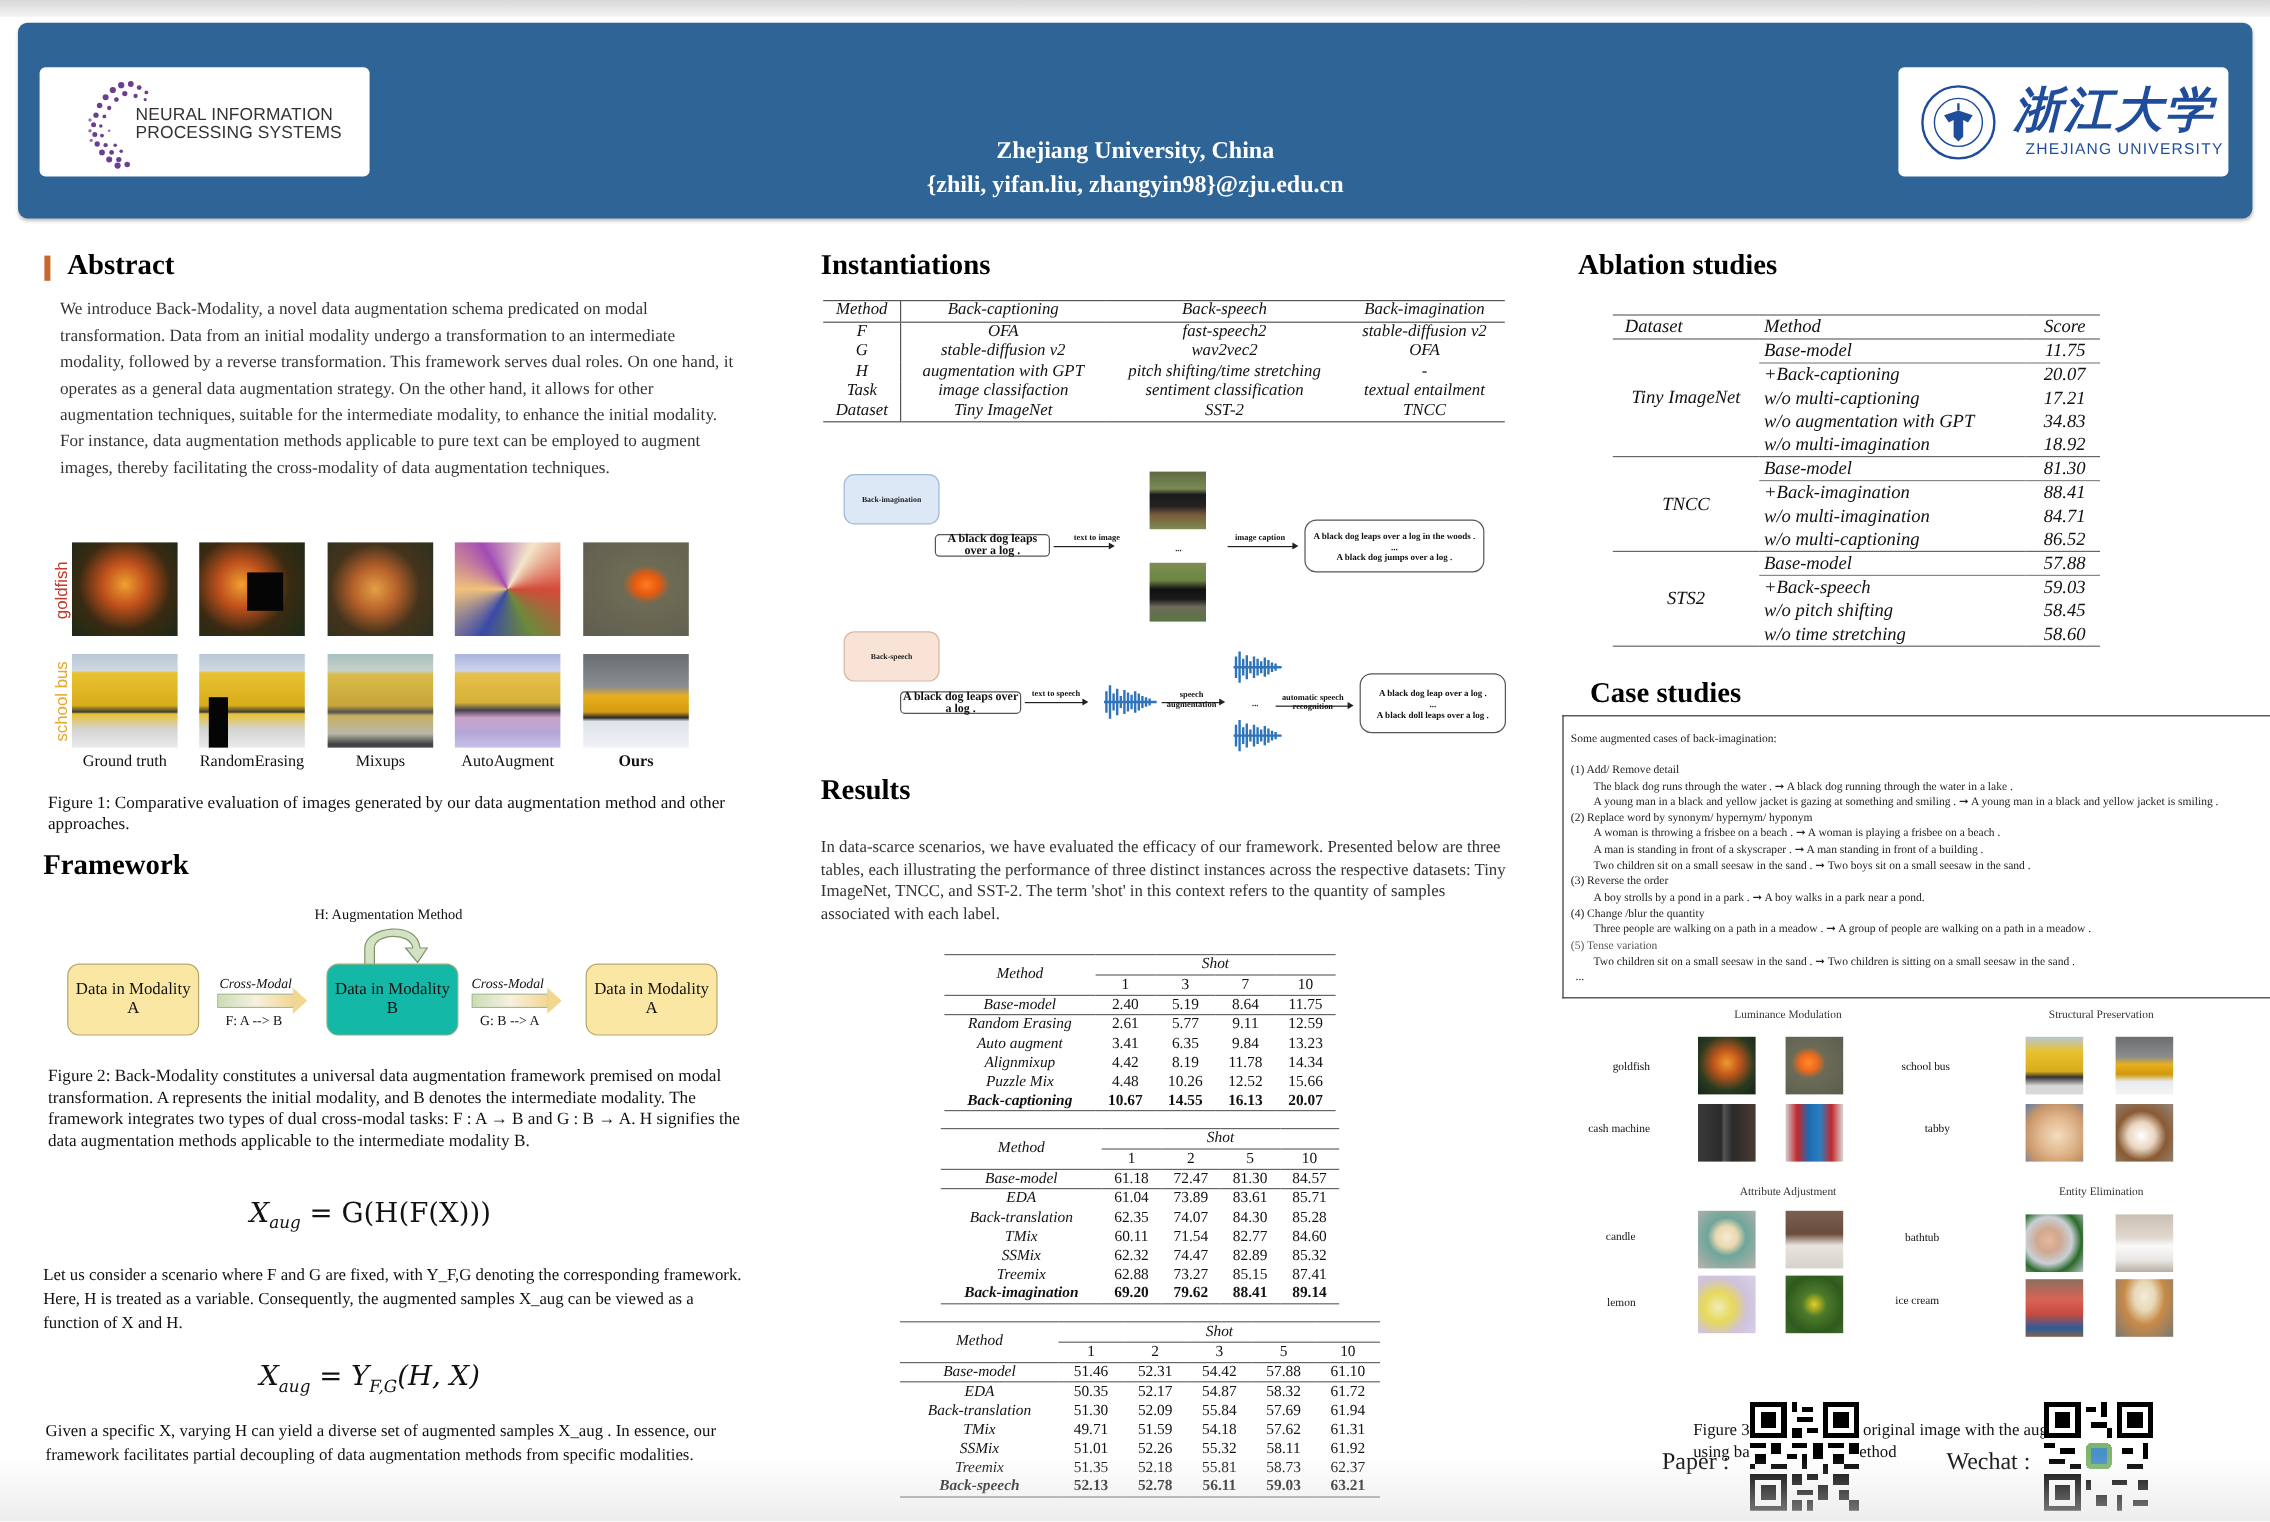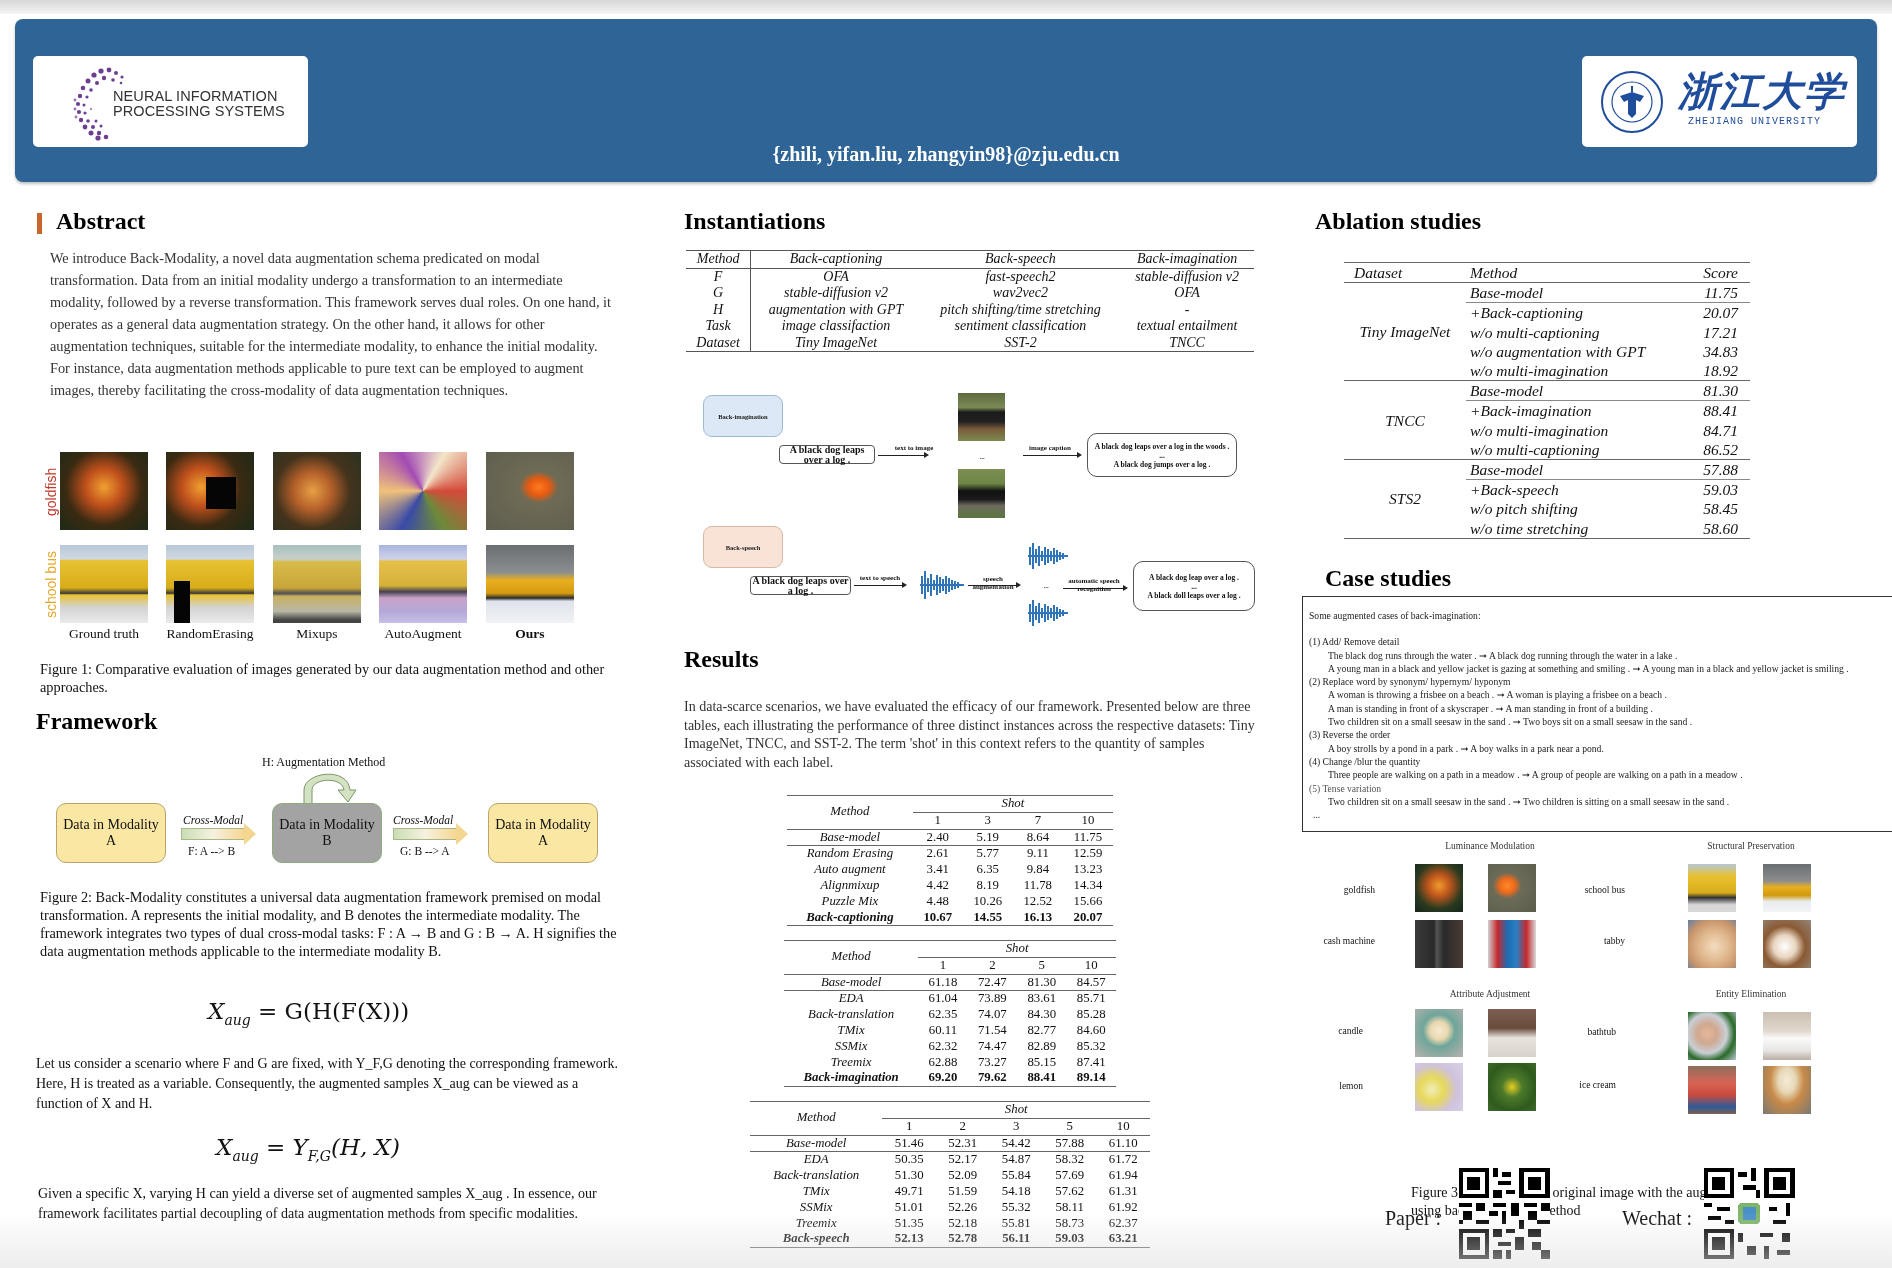--- a/index.html
+++ b/index.html
@@ -14,22 +14,22 @@
             background: #2e6496; border-radius: 8px; box-shadow: 0 2px 3px rgba(0,0,0,0.25); }
   .logo-box { position: absolute; top: 37px; height: 91px; width: 275px; background: #fff; border-radius: 5px; }
   .logo-left { left: 18px; }
   .logo-right { left: 1567px; }
   .neurips-dots { position: absolute; left: 38px; top: 9px; width: 60px; height: 76px; }
   .neurips-text { position: absolute; left: 80px; top: 33px; font-family: "Liberation Sans", sans-serif;
                   font-size: 14.5px; line-height: 15px; color: #333; letter-spacing: 0.1px; }
   .zju-seal { position: absolute; left: 18px; top: 14px; width: 64px; height: 64px; }
   .zju-cn { position: absolute; left: 96px; top: 8px; font-family: "DejaVu Serif", serif; font-size: 40px;
             font-weight: bold; color: #1f4d9b; letter-spacing: 2px; font-style: italic; }
-  .zju-en { position: absolute; left: 106px; top: 60px; font-family: Liberation Mono, monospace;
-            font-size: 10px; color: #1f4d9b; letter-spacing: 1px; }
+  .zju-en { position: absolute; left: 106px; top: 60px; font-family: Liberation Sans, sans-serif;
+            font-size: 13px; color: #1f4d9b; letter-spacing: 1px; }
   .title { position: absolute; left: 0; right: 0; top: 25px; text-align: center; color: #fff;
            font-weight: bold; font-size: 36px; }
   .subline { position: absolute; left: 0; right: 0; text-align: center; color: #fff; font-weight: bold; font-size: 20px; }
   .authors { top: 68px; }
   .affil { top: 96px; }
   .email { top: 124px; }
 
   
   .h2 { position: absolute; font-weight: bold; font-size: 24px; color: #000; }
   .para { position: absolute; font-size: 14.3px; line-height: 22px; color: #333; }
@@ -40,21 +40,21 @@
   .fig1-img { position: absolute; width: 88px; height: 78px; }
   .fig1-rowlabel { position: absolute; font-family: "Liberation Sans", sans-serif; font-size: 14px;
                    transform: rotate(-90deg); transform-origin: left top; }
   .fig1-collabel { position: absolute; font-size: 13.5px; color: #111; width: 100px; text-align: center; }
 
   
   .fw-box { position: absolute; width: 110px; height: 60px; border-radius: 10px; border: 1px solid #b9a56a;
             display: flex; align-items: center; justify-content: center; text-align: center;
             font-size: 14px; line-height: 16px; color: #111; }
   .fw-yellow { background: #fae7a4; }
-  .fw-green { background: #a3a3a3; border-color: #8bad7e; }
+  .fw-green { background: #14b8a6; border-color: #8bad7e; }
   .fw-arrow { position: absolute; height: 12px; background: linear-gradient(90deg,#c9ddb5,#f6f1e0,#f6d692);
               border: 1px solid #a9b786; }
   .fw-arrow::after { content: ""; position: absolute; right: -12px; top: -6px; border-left: 12px solid #f3d690;
                      border-top: 11px solid transparent; border-bottom: 11px solid transparent; }
   .fw-lbl { position: absolute; font-size: 11.5px; color: #111; }
   .fw-ital { font-style: italic; }
 
   .math { position: absolute; font-family: "DejaVu Serif", serif; font-style: italic; font-size: 23px; color: #111; }
   .math sub { font-size: 14px; }
 
@@ -155,20 +155,21 @@
           <circle cx="5" cy="52" r="1.4"></circle>
           <circle cx="20" cy="44" r="1.1"></circle>
       </g>
     </svg>
     <div class="neurips-text">
       <div>NEURAL INFORMATION</div>
       <div>PROCESSING SYSTEMS</div>
     </div>
   </div>
 
+  <div class="subline affil">Zhejiang University,  China</div>
   <div class="subline email">{zhili, yifan.liu, zhangyin98}@zju.edu.cn</div>
 
   <div class="logo-box logo-right">
     <svg class="zju-seal" viewBox="0 0 64 64">
       <circle cx="32" cy="32" r="30" fill="none" stroke="#1f4d9b" stroke-width="2"></circle>
       <circle cx="32" cy="32" r="20" fill="none" stroke="#1f4d9b" stroke-width="1.2"></circle>
       <path d="M20 26 L32 22 L44 26 L40 32 L36 30 L36 44 L32 48 L28 44 L28 30 L24 32 Z" fill="#1f4d9b"></path>
       <path d="M32 22 L32 16" stroke="#1f4d9b" stroke-width="2"></path>
     </svg>
     <div class="zju-cn">浙江大学</div>

